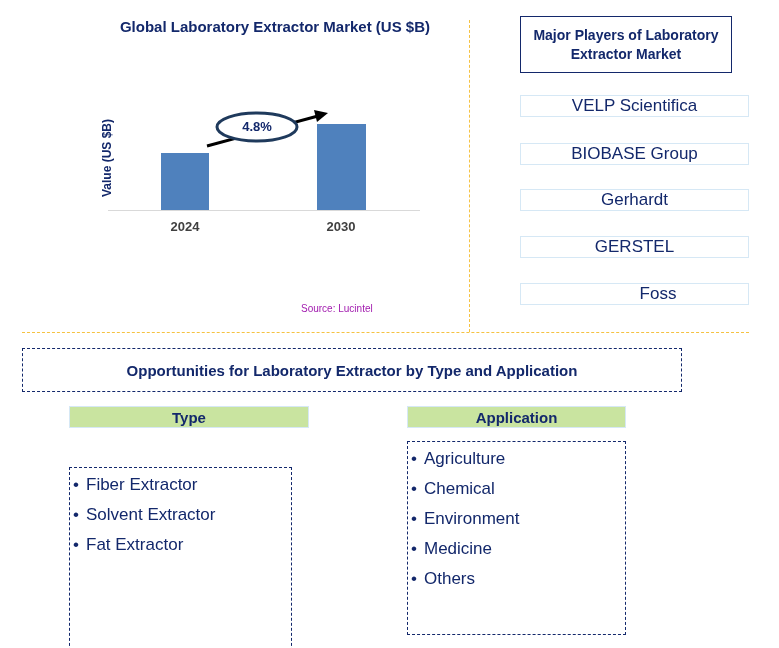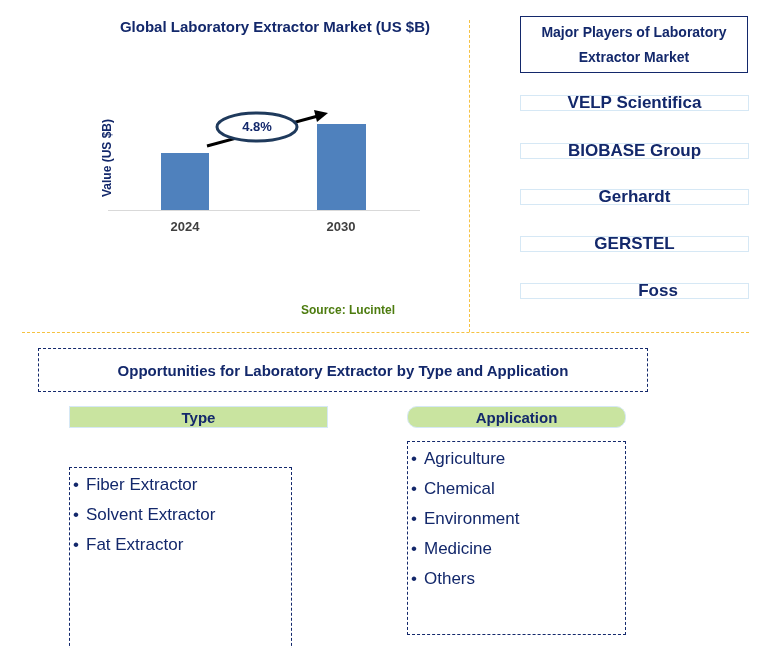--- a/index.html
+++ b/index.html
@@ -8,31 +8,31 @@
     .abs { position: absolute; }
     .chart-title { left: 60px; top: 18px; width: 430px; text-align: center;
                    font-weight: bold; font-size: 15px; color: #13286b; }
     .ylabel { left: 97px; top: 108px; width: 20px; height: 100px; }
     .ylabel span { position: absolute; left: 50%; top: 50%; white-space: nowrap;
                    transform: translate(-50%, -50%) rotate(-90deg);
                    font-weight: bold; font-size: 12px; color: #13286b; }
     .axis-line { left: 108px; top: 210px; width: 312px; height: 1px; background: #d9d9d9; }
     .bar { background: #4f81bd; }
     .xtick { font-weight: bold; font-size: 13px; color: #404040; width: 60px; text-align: center; }
-    .source { left: 301px; top: 303px; font-weight: bold; font-size: 12px; color: #4d7c0f; }
+    .source { left: 301px; top: 303px; font-weight: normal; font-size: 10px; color: #a21caf; }
     .vdivider { left: 469px; top: 20px; width: 0; height: 312px; border-left: 1.5px dashed #f5c242; }
     .hdivider { left: 22px; top: 332px; width: 727px; height: 0; border-top: 1.5px dashed #f5c242; }
-    .players-head { left: 520px; top: 16px; width: 228px; height: 57px; border: 1.5px solid #13286b;
+    .players-head { left: 520px; top: 16px; width: 212px; height: 57px; border: 1.5px solid #13286b;
                     box-sizing: border-box; display: flex; align-items: center; justify-content: center;
-                    text-align: center; font-weight: bold; font-size: 14px; line-height: 25px; color: #13286b; }
-    .player { left: 520px; width: 229px; height: 16px; border: 1.5px solid #d6e8f5; box-sizing: border-box;
-              display: flex; align-items: center; justify-content: center; font-size: 17px; color: #13286b; font-weight: bold; }
-    .opp-head { left: 22px; top: 348px; width: 610px; height: 44px; border: 1.5px dashed #13286b;
+                    text-align: center; font-weight: bold; font-size: 14px; line-height: 19px; color: #13286b; }
+    .player { left: 520px; width: 229px; height: 22px; border: 1.5px solid #d6e8f5; box-sizing: border-box;
+              display: flex; align-items: center; justify-content: center; font-size: 17px; color: #13286b; }
+    .opp-head { left: 22px; top: 348px; width: 660px; height: 44px; border: 1.5px dashed #13286b;
                 box-sizing: border-box; display: flex; align-items: center; justify-content: center;
-                font-weight: bold; font-size: 15px; color: #13286b; margin-left: 16px; }
+                font-weight: bold; font-size: 15px; color: #13286b; }
     .cat-head { height: 22px; background: #c9e4a0; border: 1.5px solid #d6e8f5; box-sizing: border-box;
                 display: flex; align-items: center; justify-content: center;
                 font-weight: bold; font-size: 15px; color: #13286b; }
     .cat-box { border: 1.5px dashed #13286b; box-sizing: border-box; padding: 2px 0 0 3px; }
     .cat-box ul { list-style: none; margin: 0; padding: 0; }
     .cat-box li { font-size: 17px; line-height: 30px; color: #13286b; white-space: nowrap; }
     .cat-box li::before { content: "\2022"; display: inline-block; width: 13px; }
   </style>
 </head>
 <body>
@@ -64,30 +64,30 @@
 
 <div class="abs players-head">Major Players of Laboratory Extractor Market</div>
 <div class="abs player" style="top:95px;">VELP Scientifica</div>
 <div class="abs player" style="top:143px;">BIOBASE Group</div>
 <div class="abs player" style="top:189px;">Gerhardt</div>
 <div class="abs player" style="top:236px;">GERSTEL</div>
 <div class="abs player" style="top:283px;padding-left:47px;">Foss</div>
 
 <div class="abs opp-head">Opportunities for Laboratory Extractor by Type and Application</div>
 
-<div class="abs cat-head" style="left:69px; top:406px; width:259px;">Type</div>
+<div class="abs cat-head" style="left:69px; top:406px; width:240px;">Type</div>
 <div class="abs cat-box" style="left:69px; top:467px; width:223px; height:194px;">
   <ul>
     <li>Fiber Extractor</li>
     <li>Solvent Extractor</li>
     <li>Fat Extractor</li>
   </ul>
 </div>
 
-<div class="abs cat-head" style="left:407px; top:406px; width:219px;border-radius:10px;">Application</div>
+<div class="abs cat-head" style="left:407px; top:406px; width:219px;">Application</div>
 <div class="abs cat-box" style="left:407px; top:441px; width:219px; height:194px;">
   <ul>
     <li>Agriculture</li>
     <li>Chemical</li>
     <li>Environment</li>
     <li>Medicine</li>
     <li>Others</li>
   </ul>
 </div>
 

